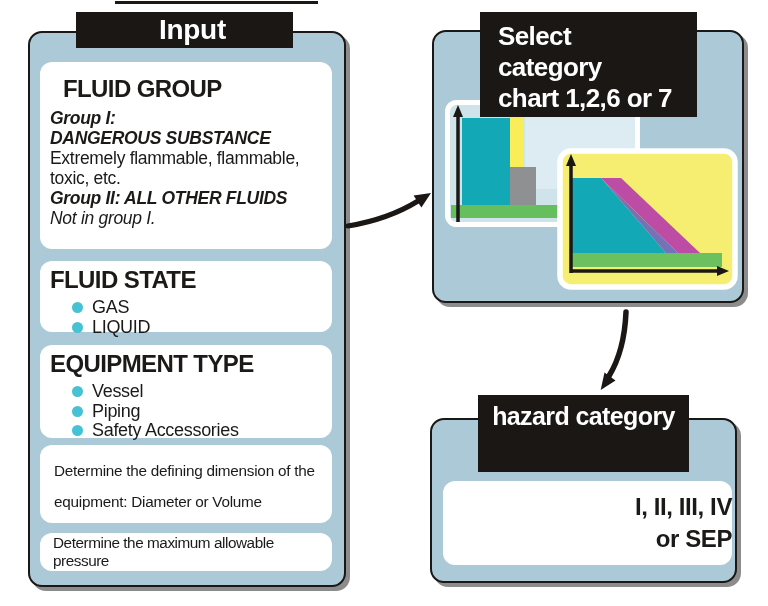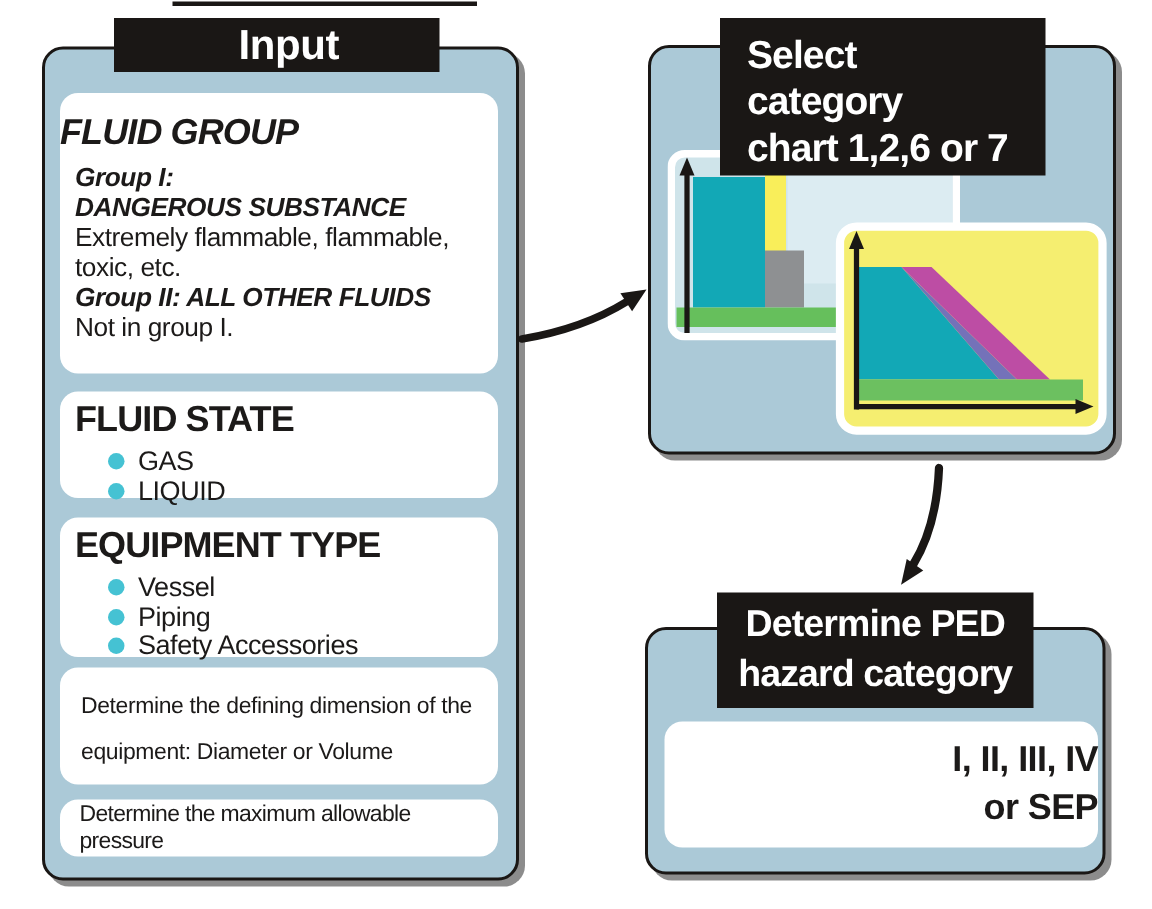--- a/index.html
+++ b/index.html
@@ -15,21 +15,21 @@
   }
   .blackbox{
     background:#1a1715;color:#ffffff;font-weight:bold;z-index:6;
   }
   .whitebox{background:#ffffff;border-radius:12px;z-index:2;}
   .hdr-center{display:flex;align-items:center;justify-content:center;text-align:center;}
   .input-title{font-size:28px;letter-spacing:-.3px;padding-left:16px;}
   .sec-title{font-weight:bold;font-size:24px;letter-spacing:-.6px;line-height:26px;}
   .fg-line{font-size:17.5px;line-height:20px;letter-spacing:-.3px;padding-left:10px;}
   .bi{font-weight:bold;font-style:italic;}
-  .it{}
+  .it{font-style:italic;}
   .bullet-row{display:flex;align-items:center;font-size:18px;letter-spacing:-.3px;line-height:20px;padding-left:32px;}
   .eq .bullet-row{line-height:19.5px;}
   .dot{width:11px;height:11px;border-radius:50%;background:#45c2d3;margin-right:9px;flex:0 0 auto;}
   .note{font-size:15.3px;letter-spacing:-.25px;}
   .select-hdr{padding:9px 0 0 18px;font-size:26px;line-height:31px;letter-spacing:-.6px;}
   .det-hdr{padding-top:5px;font-size:25px;line-height:33px;letter-spacing:-.6px;text-align:center;}
   .result-text{font-weight:bold;font-size:24px;line-height:32px;letter-spacing:-.4px;text-align:right;padding-top:10px;}
   svg{display:block;}
   .z3{z-index:3;} .z4{z-index:4;} .z5{z-index:5;}
 </style>
@@ -41,21 +41,21 @@
   <div class="abs" style="left:115px;top:1px;width:203px;height:2.5px;background:#1a1715;"></div>
 
   <section>
     <div class="abs panel" style="left:28px;top:31px;width:318px;height:556px;z-index:1;"></div>
 
     <div class="abs blackbox hdr-center input-title" style="left:76px;top:12px;width:217px;height:36px;">
       <span>Input</span>
     </div>
 
     <div class="abs whitebox" style="left:40px;top:62px;width:292px;height:187px;padding-top:14px;">
-      <div class="sec-title" style="margin-bottom:6px;font-style:italic;">FLUID GROUP</div>
+      <div class="sec-title" style="padding-left:23px;margin-bottom:6px;">FLUID GROUP</div>
       <div class="fg-line bi">Group I:</div>
       <div class="fg-line bi">DANGEROUS SUBSTANCE</div>
       <div class="fg-line">Extremely flammable, flammable,</div>
       <div class="fg-line">toxic, etc.</div>
       <div class="fg-line bi" style="margin-top:0;">Group II: ALL OTHER FLUIDS</div>
       <div class="fg-line it">Not in group I.</div>
     </div>
 
     <div class="abs whitebox" style="left:40px;top:261px;width:292px;height:71px;padding-top:6px;">
       <div class="sec-title" style="padding-left:10px;margin-bottom:4px;">FLUID STATE</div>
@@ -141,21 +141,20 @@
 
   <svg class="abs z5" style="left:592px;top:306px;" width="48" height="88" viewBox="0 0 48 88">
     <path d="M 34 6 C 33 30 28 52 17 70" fill="none" stroke="#1a1715" stroke-width="5.5" stroke-linecap="round"></path>
     <polygon points="8.7,83.9 23.5,74.4 12.5,66.6" fill="#1a1715"></polygon>
   </svg>
 
   <section>
     <div class="abs panel" style="left:430px;top:418px;width:307px;height:165px;z-index:1;"></div>
 
     <div class="abs blackbox det-hdr" style="left:478px;top:395px;width:211px;height:77px;">
-      <div>Determine PED</div>
       <div>hazard category</div>
     </div>
 
     <div class="abs whitebox result-text" style="left:443px;top:481px;width:289px;height:84px;">
       <div>I, II, III, IV</div>
       <div>or SEP</div>
     </div>
   </section>
 
 </div>

